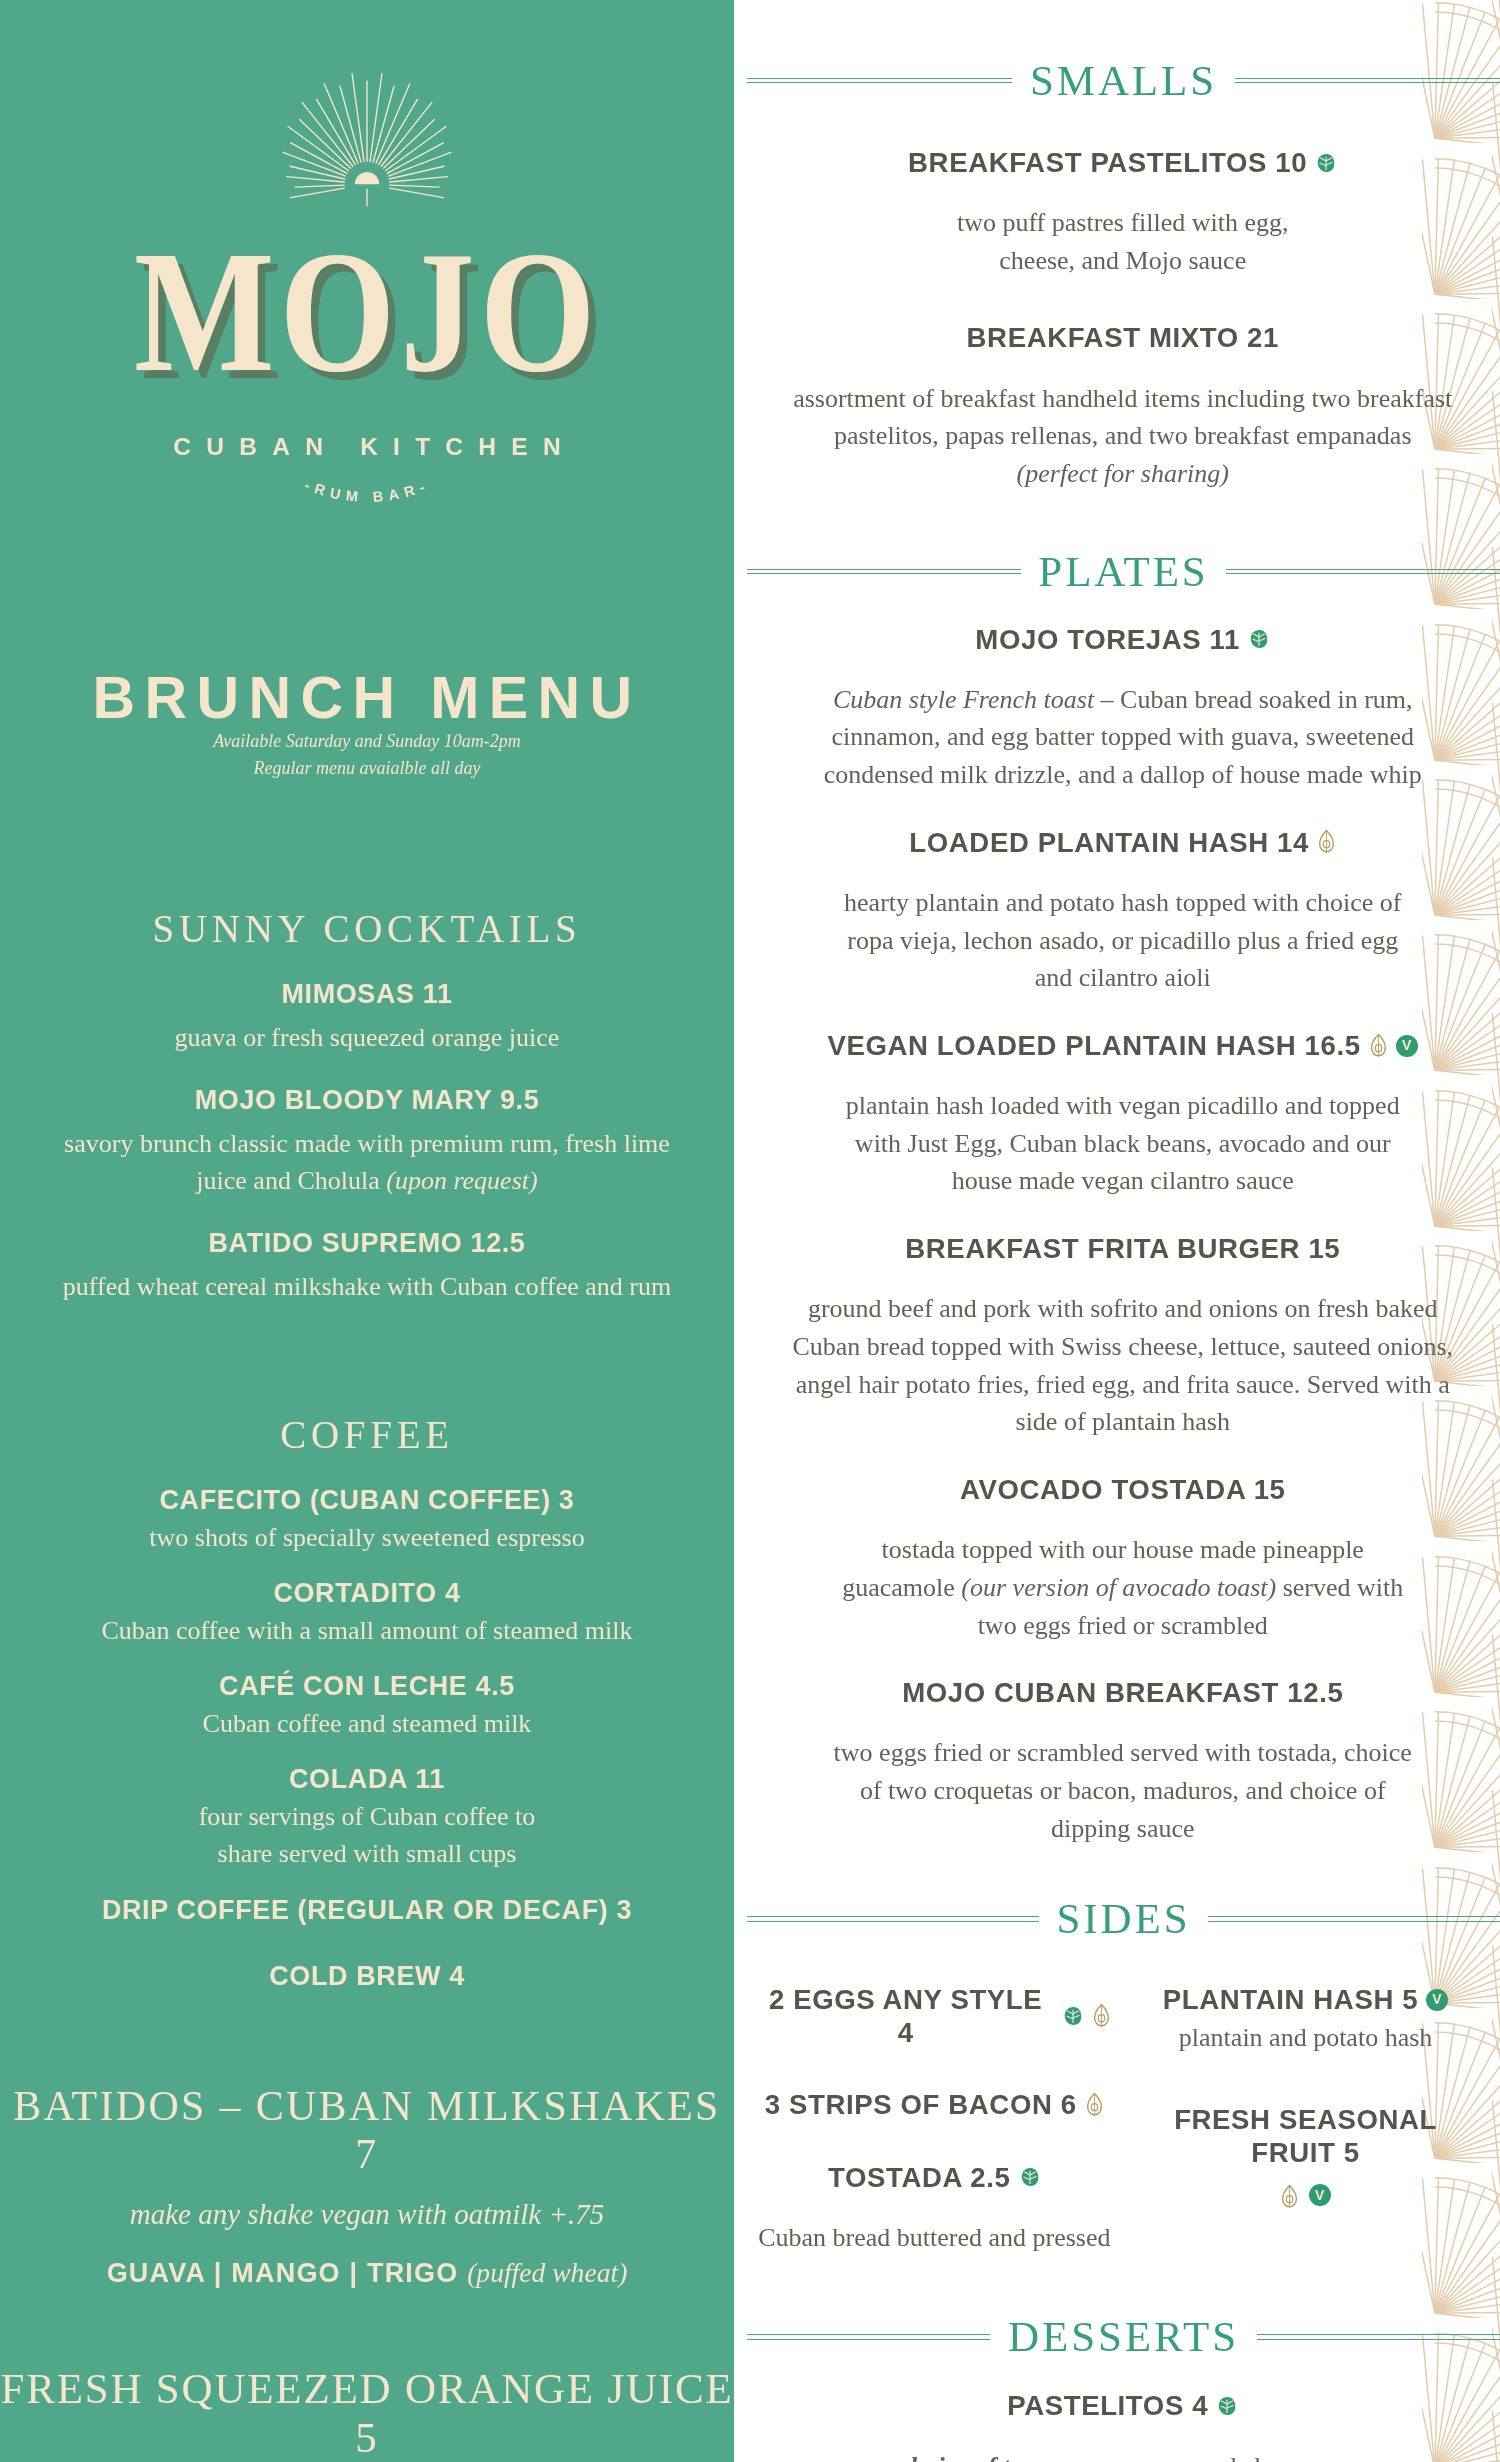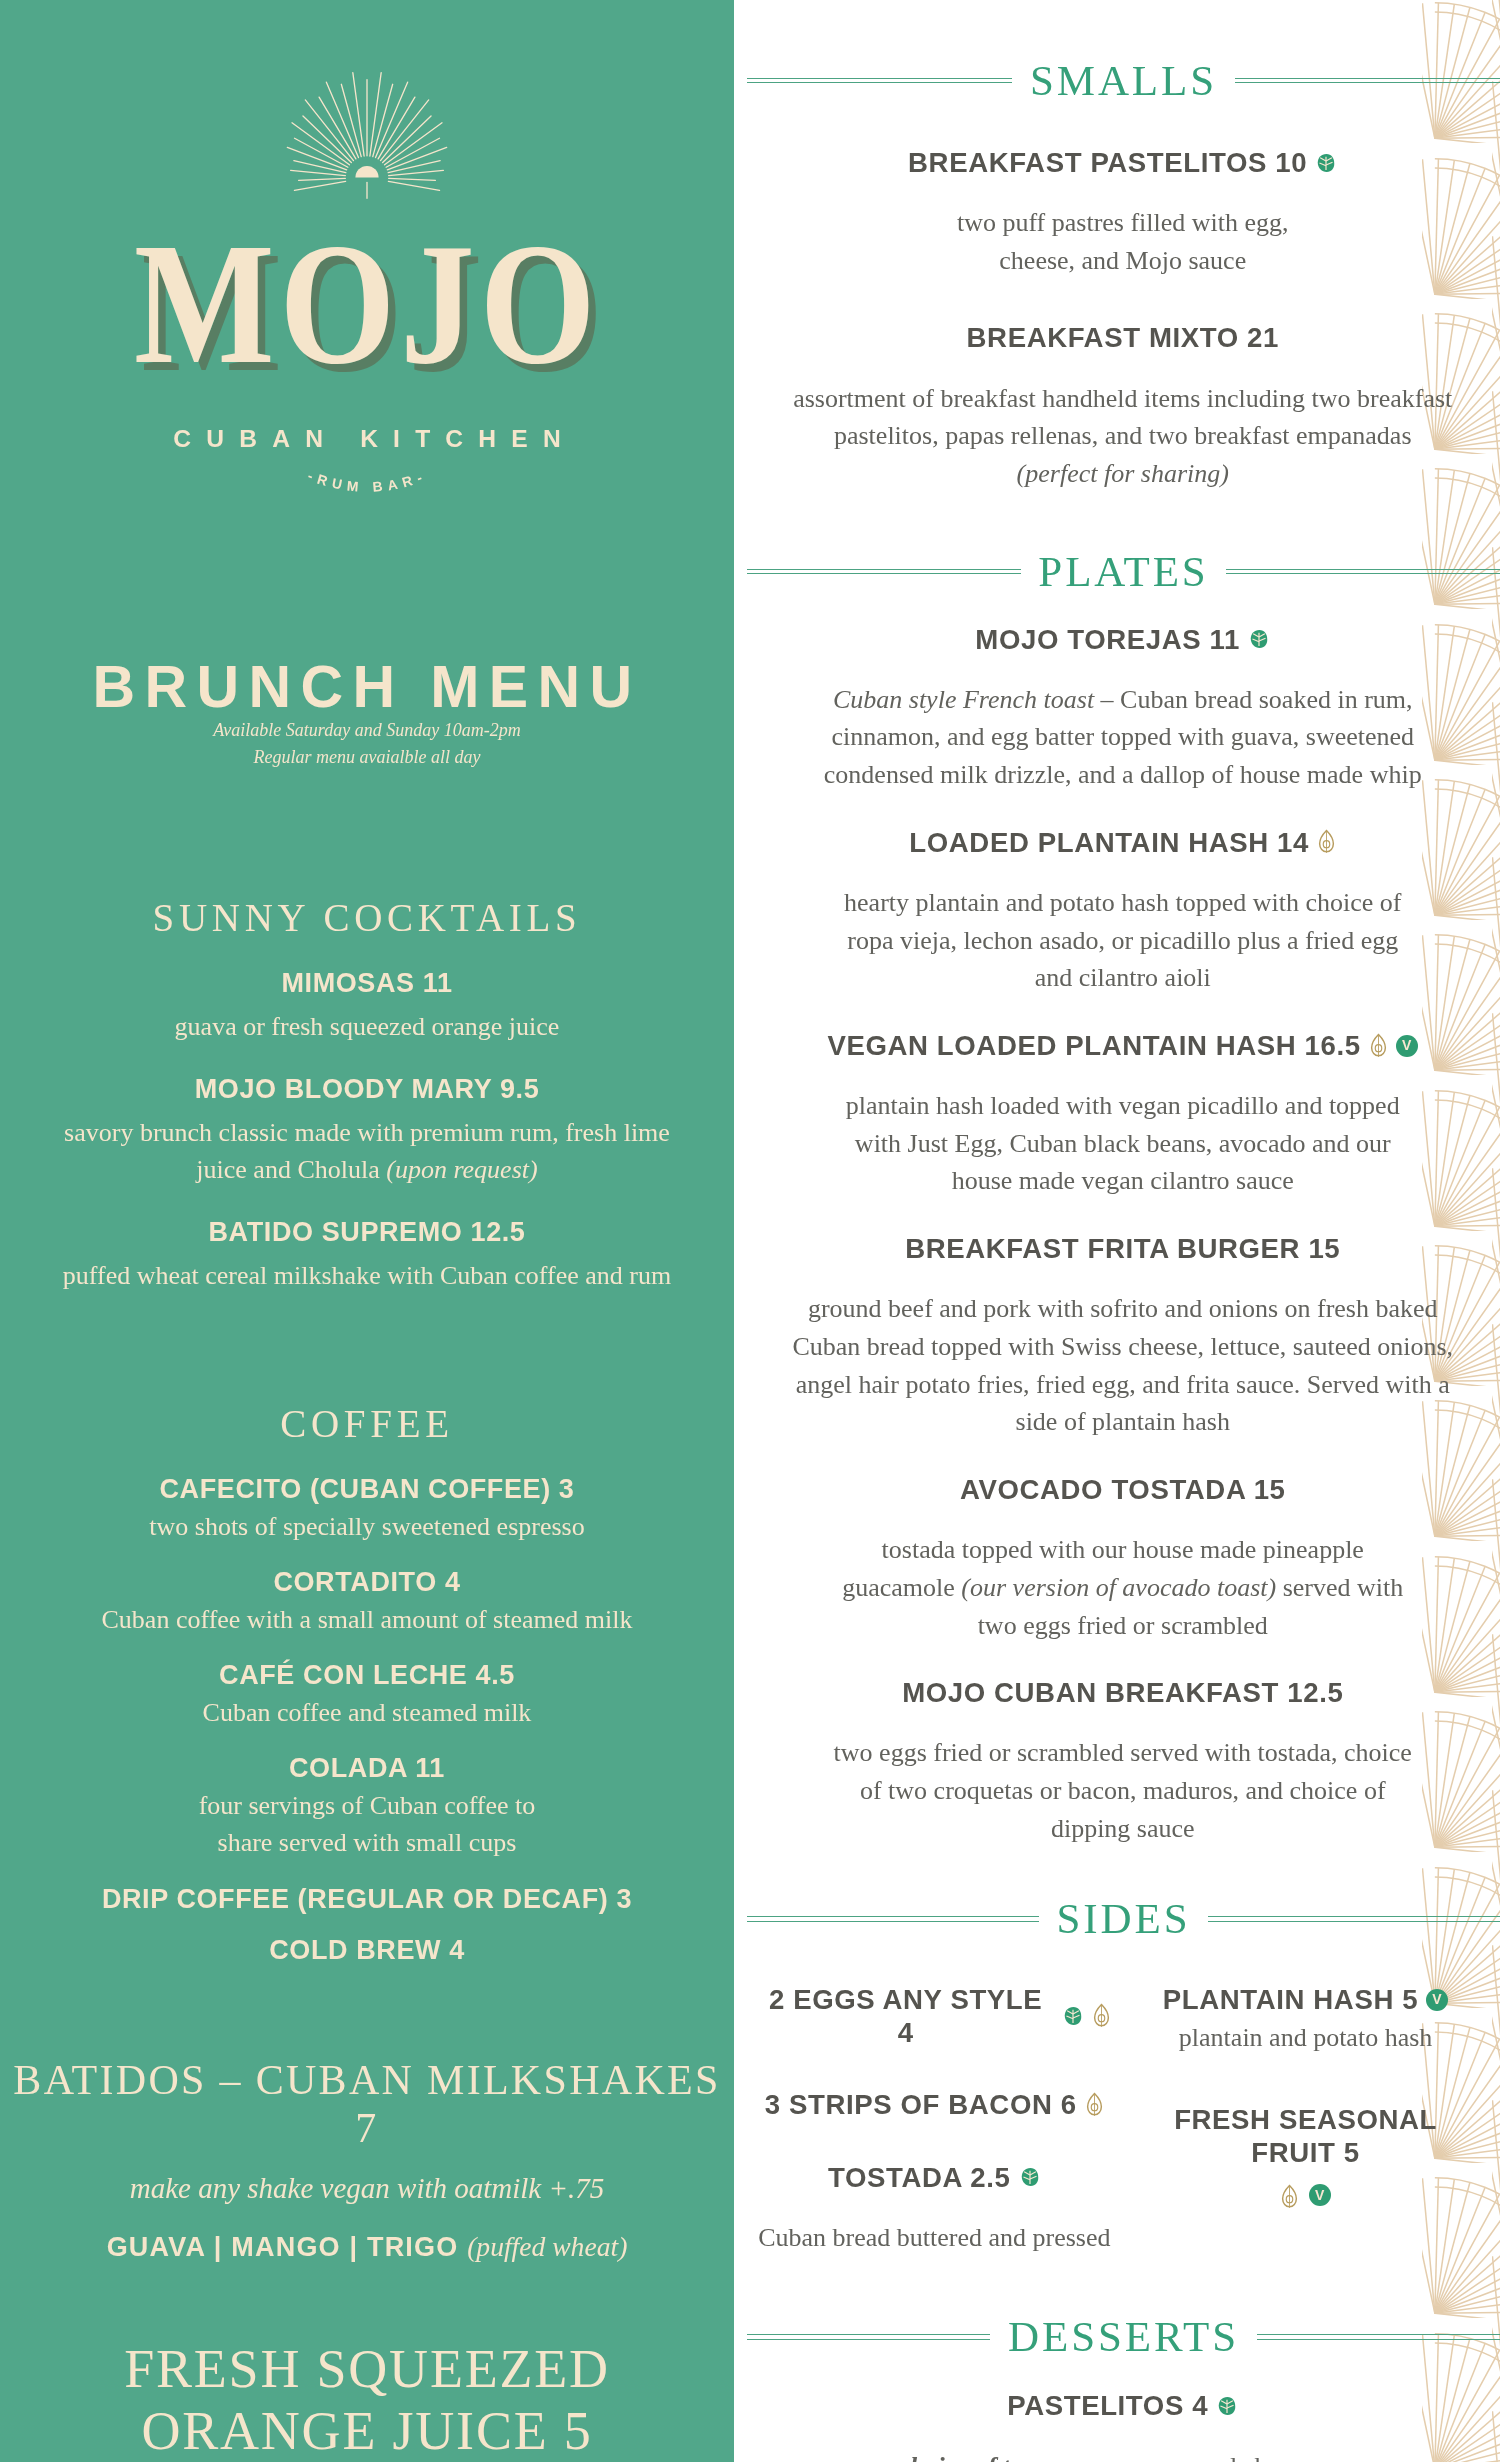--- a/index.html
+++ b/index.html
@@ -29,21 +29,21 @@
          letter-spacing:0.6px;line-height:1.25;}
   .idesc{font-size:26px;line-height:1.42;}
   .left-panel .litem{margin-top:27px;}
   .left-panel .litem .idesc{margin-top:8.2px;}
   .batidos-h{font-size:42px;letter-spacing:2.3px;margin-top:88px;}
   .batidos-note{font-size:29px;font-style:italic;margin-top:20px;}
   .flavors{margin-top:26px;font-family:"Liberation Sans",sans-serif;font-weight:bold;
            font-size:27px;letter-spacing:1.2px;}
   .flavors .it{font-family:"Liberation Serif",serif;font-weight:normal;font-style:italic;
            font-size:27.6px;letter-spacing:0;}
-  .juice{font-size:54px;letter-spacing:1.8px;margin-top:75px;}
+  .juice{font-size:43px;letter-spacing:1.8px;margin-top:75px;}
   
   .right-panel{position:relative;flex:1;height:100%;background:#ffffff;box-sizing:border-box;
                padding-top:56px;color:#55544F;}
   .pattern-strip{position:absolute;right:0;top:0;bottom:0;width:135px;overflow:hidden;
                pointer-events:none;z-index:0;}
   .fan{position:absolute;}
   .r-content{position:relative;z-index:1;}
   .header-row{display:flex;align-items:center;gap:17.6px;padding-left:13px;}
   .rule{flex:1;height:5.3px;border-top:1.8px solid #4CA383;border-bottom:1.8px solid #4CA383;box-sizing:border-box;}
   .h-green{font-family:"Liberation Serif",serif;font-size:43px;letter-spacing:2.9px;
@@ -151,21 +151,21 @@
         <div class="iname">CAFÉ CON LECHE 4.5</div>
         <div class="idesc" style="margin-top:2.3px;">Cuban coffee and steamed milk</div>
       </div>
       <div class="litem" style="margin-top:20px;">
         <div class="iname">COLADA 11</div>
         <div class="idesc" style="max-width:352px;margin-left:auto;margin-right:auto;margin-top:2.3px;">four servings of Cuban coffee to share served with small cups</div>
       </div>
       <div class="litem" style="margin-top:21px;">
         <div class="iname">DRIP COFFEE (REGULAR OR DECAF) 3</div>
       </div>
-      <div class="litem" style="margin-top:18px;">
+      <div class="litem" style="margin-top:33px;">
         <div class="iname">COLD BREW 4</div>
       </div>
     </div>
 
     <div class="batidos-h">BATIDOS – CUBAN MILKSHAKES 7</div>
     <div class="batidos-note">make any shake vegan with oatmilk +.75</div>
     <div class="flavors"><span>GUAVA | MANGO | TRIGO </span><span class="it">(puffed wheat)</span></div>
 
     <div class="juice">FRESH SQUEEZED ORANGE JUICE 5</div>
   </div>

